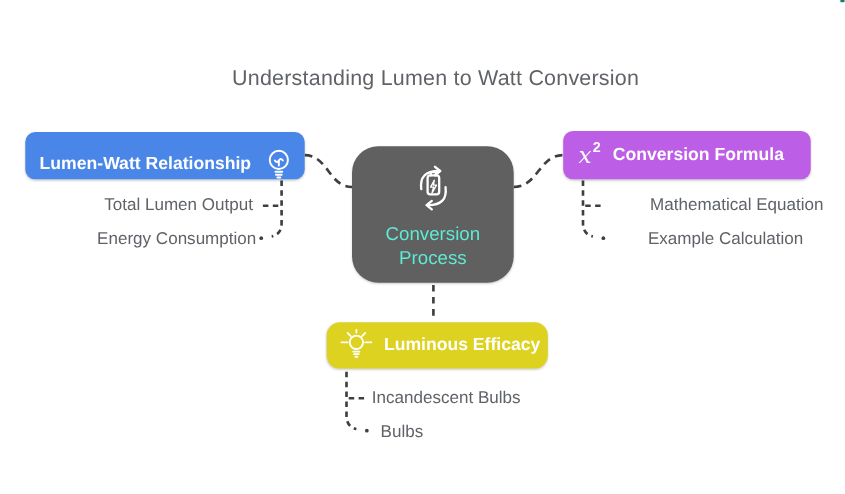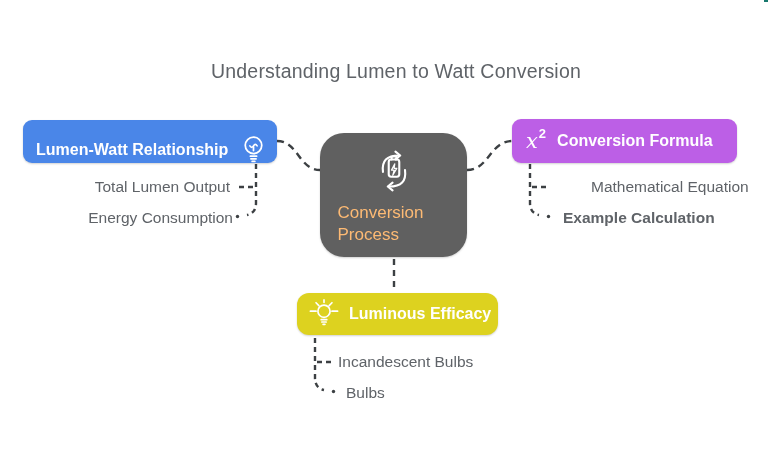--- a/index.html
+++ b/index.html
@@ -38,22 +38,22 @@
   }
   .node-center {
     left:320px; top:133px; width:147px; height:124px; border-radius:24px;
     background:#606060; flex-direction:column; justify-content:center;
     gap:8px; padding:6px 0 2px 0;
   }
   .node-label {
     color:#ffffff; font-weight:700; font-size:16px; white-space:nowrap;
   }
   .center-label {
-    color:#fdba74; font-weight:400; font-size:17px; line-height:1.3;
-    text-align:left; width:112px;
+    color:#5eead4; font-weight:400; font-size:17px; line-height:1.3;
+    text-align:center; width:112px;
   }
   .icon { display:inline-flex; align-items:center; justify-content:center; flex:0 0 auto; }
   .x2-icon { color:#ffffff; font-size:21px; line-height:1; display:inline-flex; align-items:flex-start; }
   .x2-icon i { font-family:"DejaVu Serif", serif; font-style:italic; font-weight:400; }
   .x2-icon sup { font-size:13px; font-weight:700; line-height:1; position:relative; top:-4px; left:1px; font-family:"Liberation Sans", sans-serif; }
   .sub {
     position:absolute; z-index:2; color:#5f6368; font-size:15.5px;
     font-weight:400; line-height:18px; white-space:nowrap;
   }
   .sub-right-align { text-align:right; }
@@ -133,18 +133,18 @@
         <path d="M22.5,36.2 L17.5,40.2 L22.5,44.2"></path>
       </svg>
     </span>
     <span class="center-label">Conversion Process</span>
   </div>
 
   <div class="sub sub-right-align" style="left:30px; top:178px; width:200px;">Total Lumen Output</div>
   <div class="sub sub-right-align" style="left:30px; top:209px; width:203px;">Energy Consumption</div>
 
   <div class="sub" style="left:551px; top:178px;margin-left:40px;">Mathematical Equation</div>
-  <div class="sub" style="left:563px; top:209px;font-weight:bold;">Example Calculation</div>
+  <div class="sub" style="left:589px; top:209px;">Example Calculation</div>
 
   <div class="sub" style="left:338px; top:353px;">Incandescent Bulbs</div>
   <div class="sub" style="left:346px; top:384px;">Bulbs</div>
 
 </div>
 
 </body></html>

